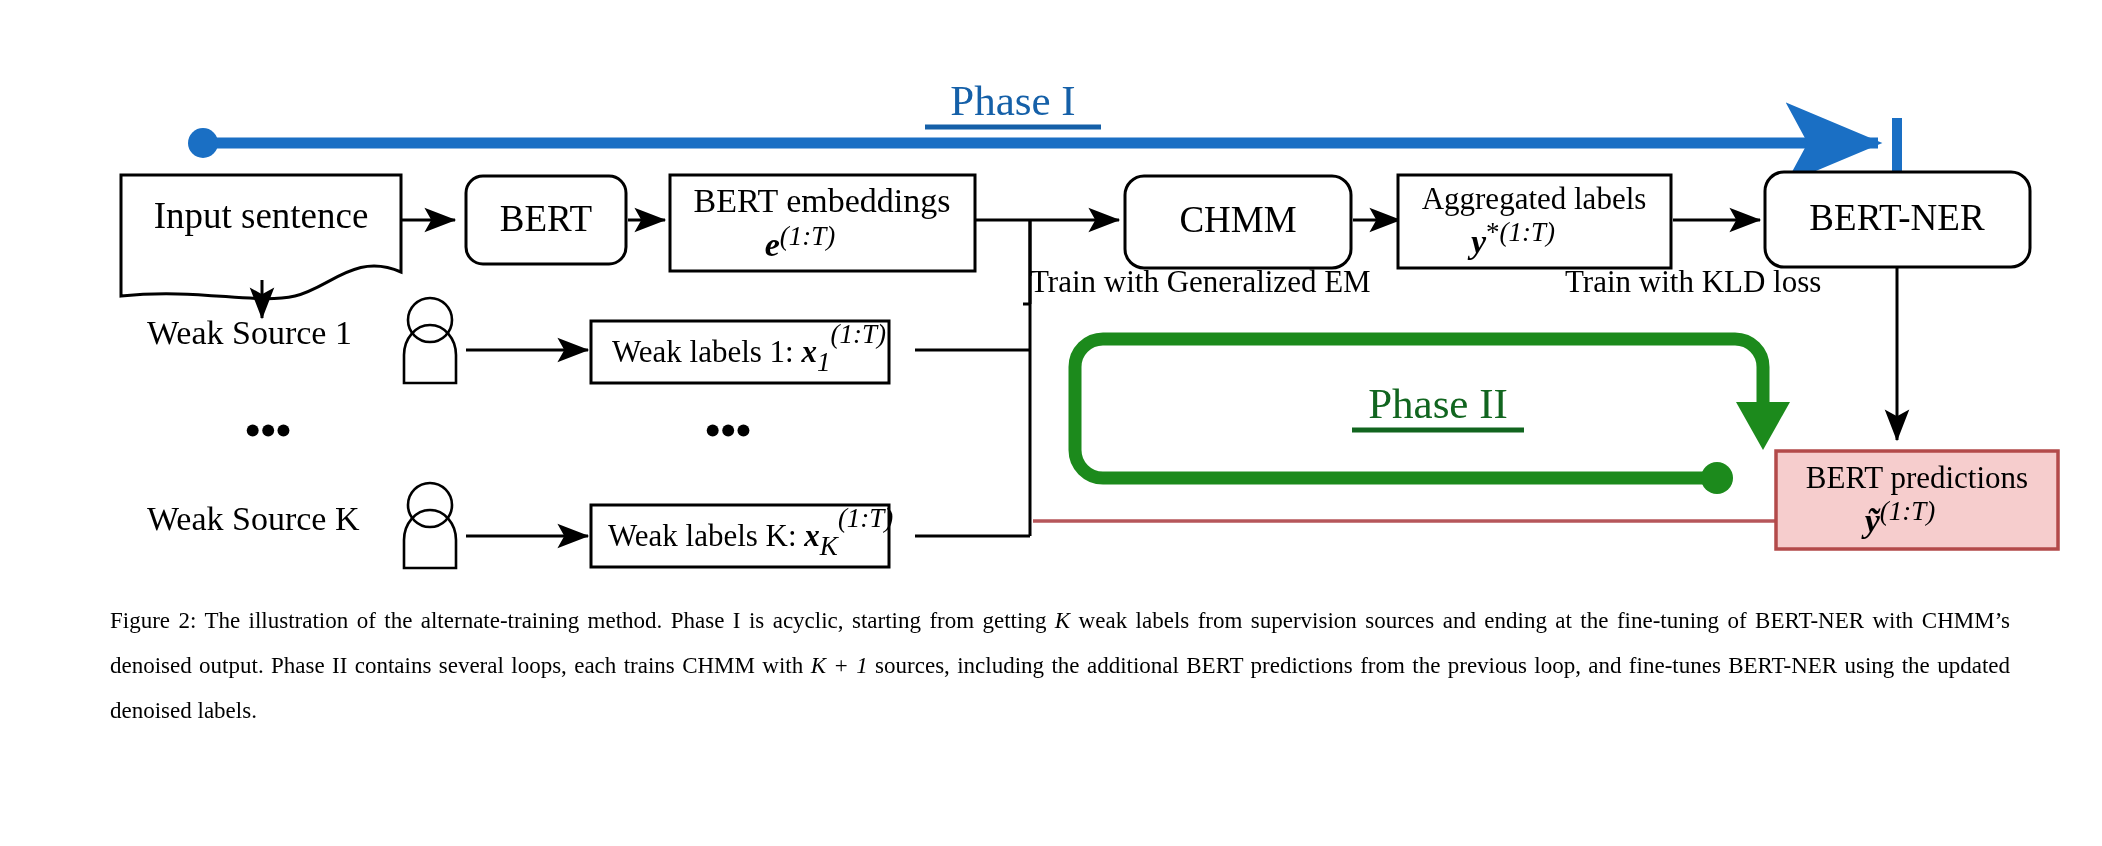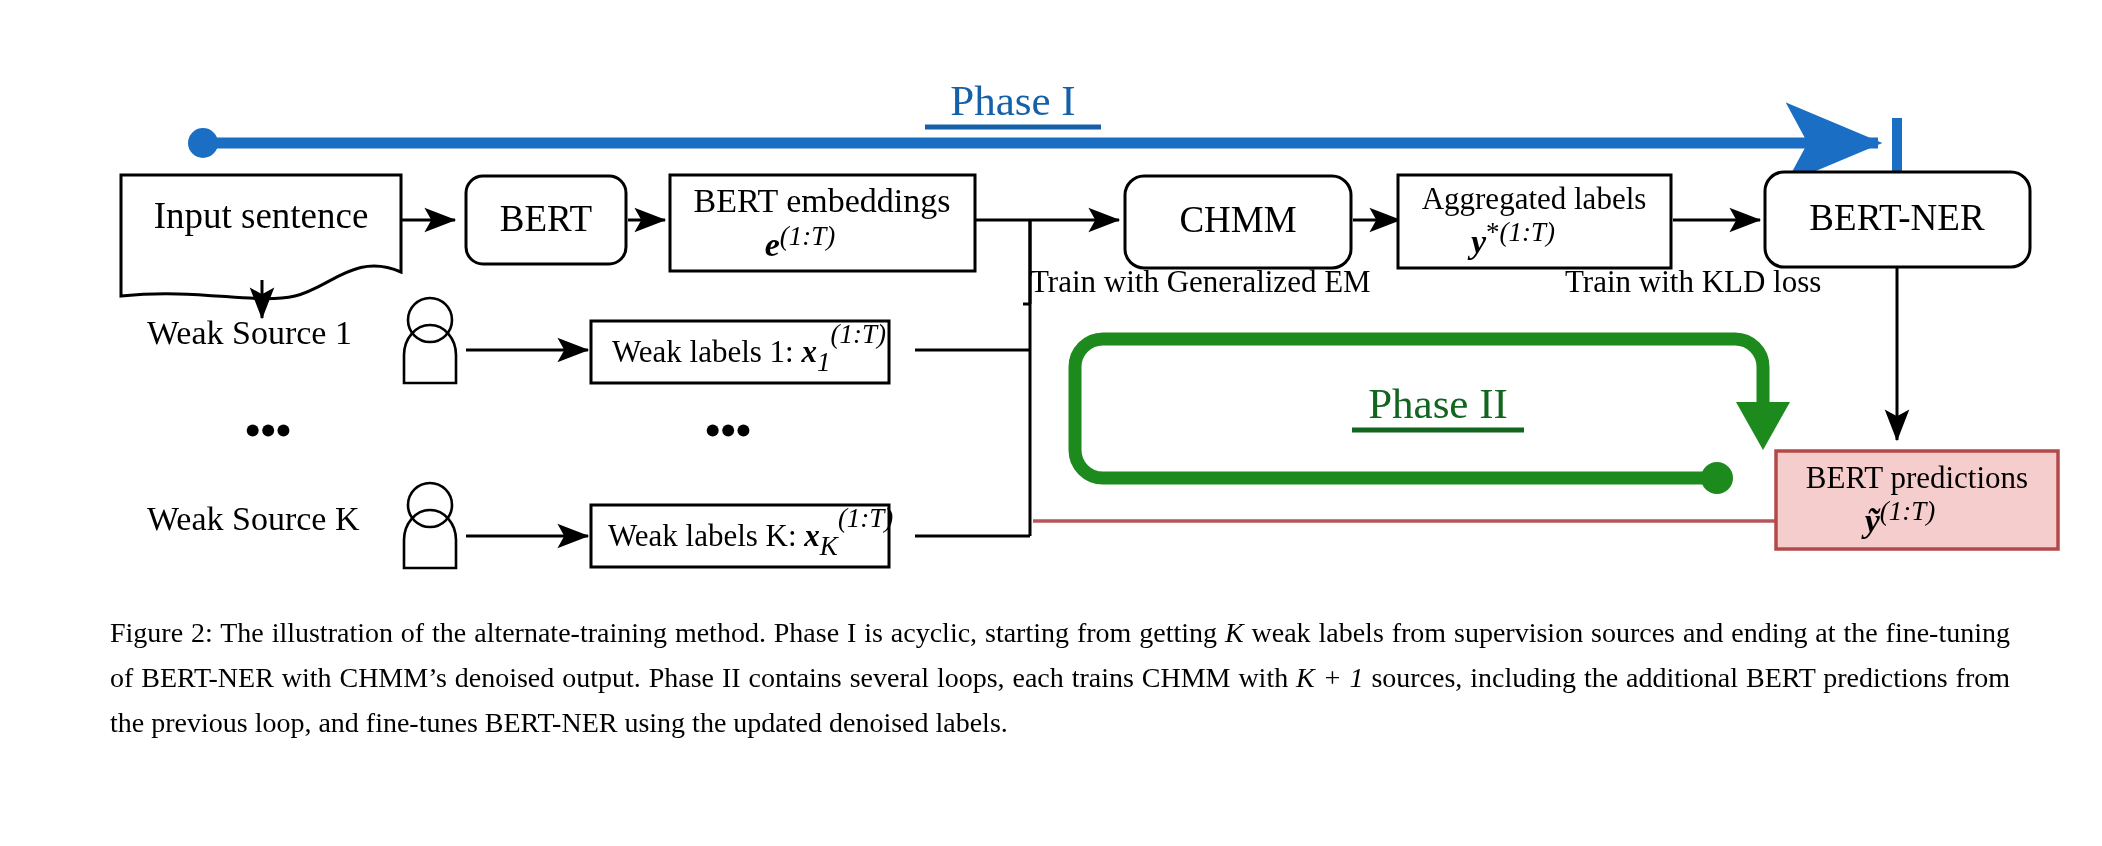--- a/index.html
+++ b/index.html
@@ -1,21 +1,21 @@
 <!DOCTYPE html>
 <html><head>
 <meta charset="utf-8">
 <style>
   html,body{margin:0;padding:0;background:#ffffff;}
   body{width:2102px;height:846px;font-family:"Liberation Serif","DejaVu Serif",serif;color:#000;overflow:hidden;}
   #stage{position:relative;width:2066px;height:846px;background:#fff;}
   #fig{position:absolute;left:0;top:0;width:2102px;height:846px;}
   .cap{position:absolute;left:110px;top:598px;width:1900px;
        font-family:"Liberation Serif","DejaVu Serif",serif;
-       font-size:28px;line-height:45px;text-align:justify;color:#000;margin-top:12px;}
+       font-size:23px;line-height:45px;text-align:justify;color:#000;}
   .cap .it{font-style:italic;}
   .nb{white-space:nowrap;}
   
   .t{font-family:"Liberation Serif","DejaVu Serif",serif;fill:#000;}
   .t30{font-size:31px;}
   .t33{font-size:34px;}
   .t27{font-size:27px;}
   .t36{font-size:37px;}
   .phaseI{font-family:"Liberation Serif","DejaVu Serif",serif;font-size:43px;fill:#1560a8;}
   .phaseII{font-family:"Liberation Serif","DejaVu Serif",serif;font-size:43px;fill:#11651f;}

